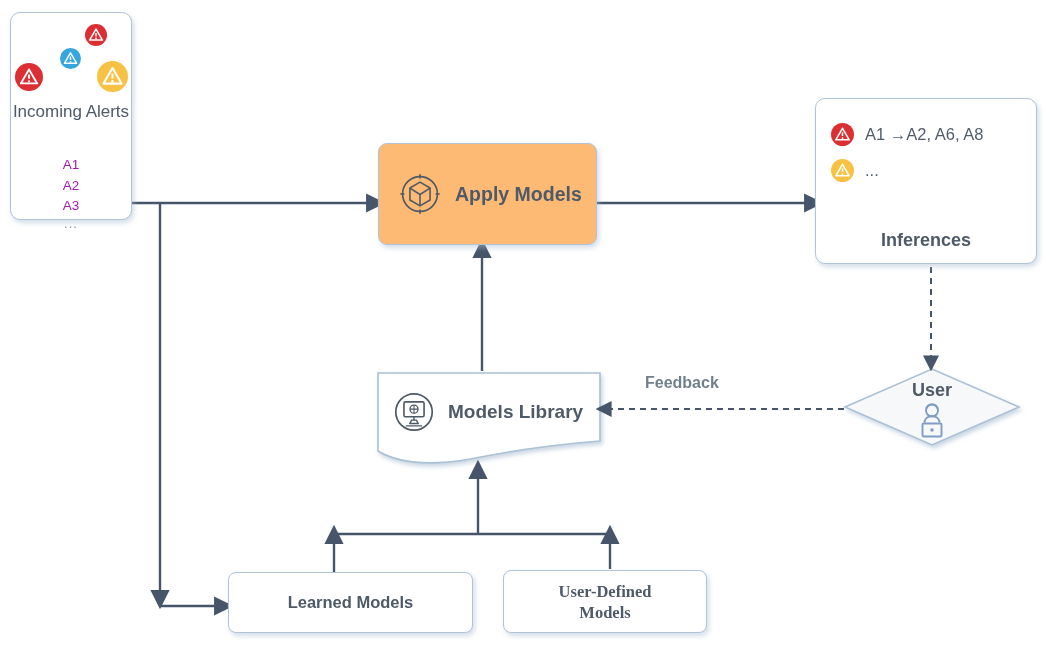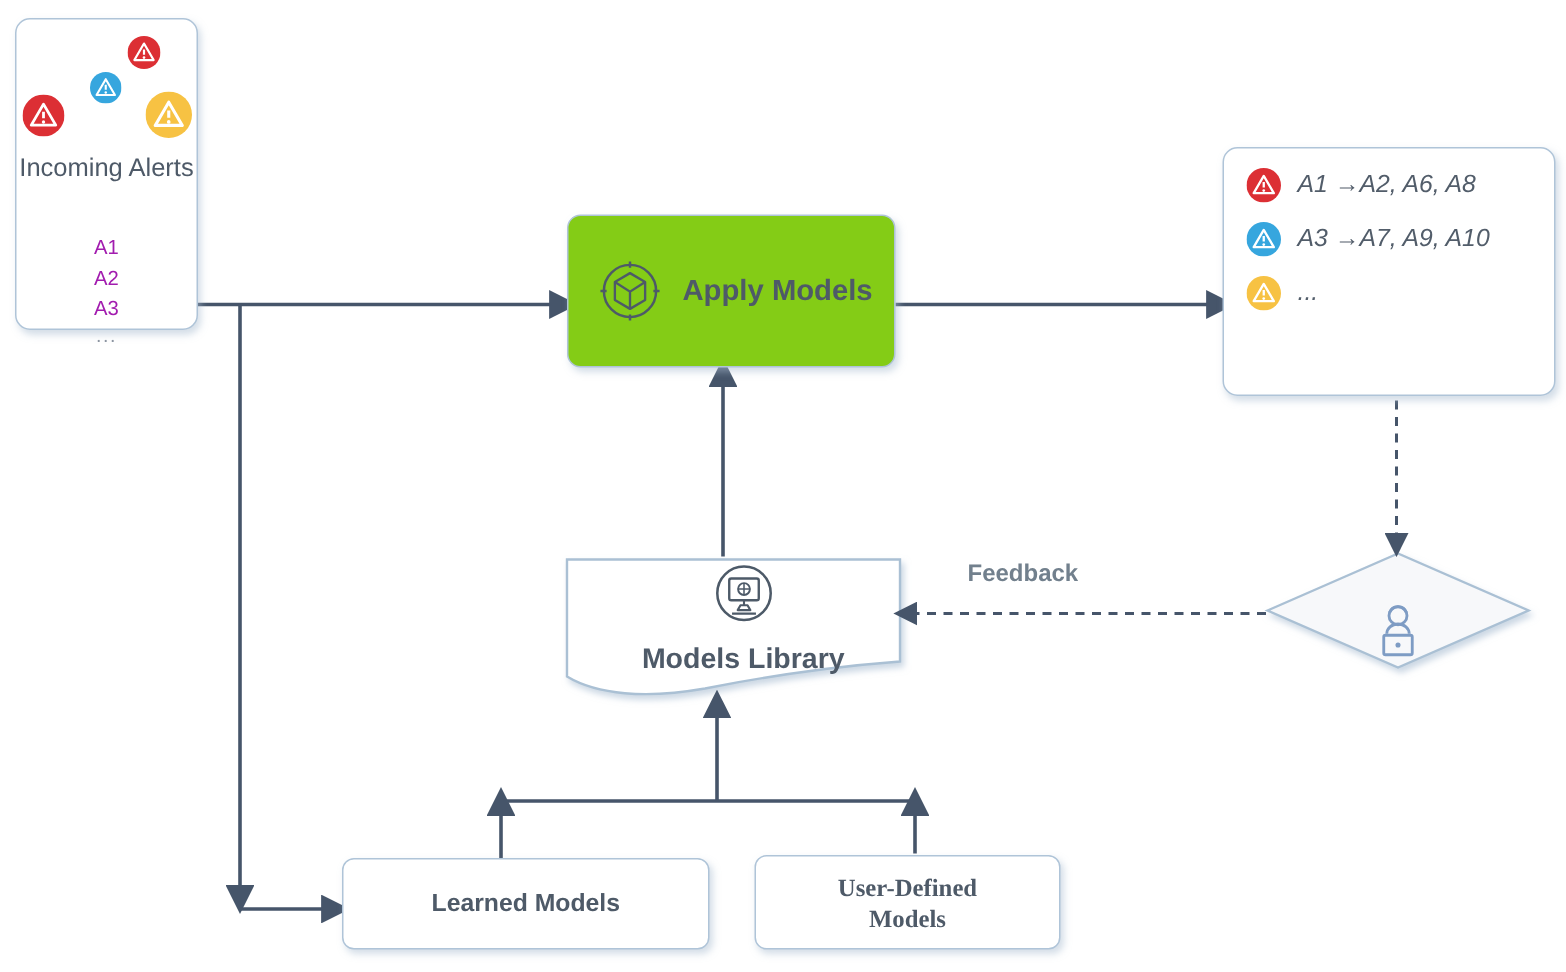--- a/index.html
+++ b/index.html
@@ -20,31 +20,31 @@
   
   #incoming-alerts .title{position:absolute;top:88px;left:0;width:100%;text-align:center;
     font-size:17px;font-weight:normal;line-height:21px;}
   #incoming-alerts .alist{position:absolute;top:142px;left:0;width:100%;text-align:center;
     font-size:13.5px;line-height:20.5px;color:#a21caf;}
   #incoming-alerts .more{position:absolute;top:203px;left:0;width:100%;text-align:center;
     font-size:13px;color:#8c95a1;letter-spacing:1px;}
   .alert-ic{position:absolute;display:block;}
   
   #apply-models{display:flex;align-items:center;padding-left:19px;gap:13px;
-    background:#84cc16;border-radius:9px;}
+    background:#fdba74;border-radius:9px;}
   #apply-models .lbl{font-size:19.5px;font-weight:bold;}
   
-  #inferences{padding:13px 0 0 15px;font-style:italic;}
+  #inferences{padding:24px 0 0 15px;}
   .inf-row{display:flex;align-items:center;gap:11px;height:23px;margin-bottom:13px;}
   .inf-row .txt{font-size:16.5px;color:#525d6a;white-space:nowrap;}
   #inferences .lbl{position:absolute;bottom:12px;left:0;width:100%;text-align:center;
     font-size:18px;font-weight:bold;}
   
   #models-library-content{position:absolute;left:378px;top:373px;width:222px;height:78px;
-    display:flex;align-items:center;padding-left:13px;gap:11px;box-sizing:border-box;flex-direction:column;}
+    display:flex;align-items:center;padding-left:13px;gap:11px;box-sizing:border-box;}
   #models-library-content .lbl{font-size:19px;font-weight:bold;color:#4e5a68;}
   
   #user-label{position:absolute;left:862px;top:380px;width:140px;text-align:center;
     font-size:18px;font-weight:bold;color:#4e5a68;}
   #user-icon{position:absolute;left:917px;top:401px;}
   
   #feedback-label{position:absolute;left:645px;top:374px;width:150px;text-align:left;
     font-size:16px;font-weight:bold;color:#72808d;}
   
   .bottom-box{display:flex;align-items:center;justify-content:center;border-radius:8px;}
@@ -132,52 +132,45 @@
   <div class="box" id="inferences" style="left:815px;top:98px;width:222px;height:166px;">
     <div class="inf-row">
       <svg width="23" height="23" viewBox="0 0 24 24">
         <circle cx="12" cy="12" r="12" fill="#dc2f34"></circle>
         <path d="M12 5.5 L19 17.5 H5 Z" fill="none" stroke="#fff" stroke-width="1.6" stroke-linejoin="round"></path>
         <line x1="12" y1="9.8" x2="12" y2="13.6" stroke="#fff" stroke-width="1.6"></line>
         <circle cx="12" cy="15.7" r="0.95" fill="#fff"></circle>
       </svg>
       <span class="txt">A1 →A2, A6, A8</span>
     </div>
-    <div class="inf-row">
-      <svg width="23" height="23" viewBox="0 0 24 24">
-        <circle cx="12" cy="12" r="12" fill="#36a6de"></circle>
-        <path d="M12 5.5 L19 17.5 H5 Z" fill="none" stroke="#fff" stroke-width="1.6" stroke-linejoin="round"></path>
-        <line x1="12" y1="9.8" x2="12" y2="13.6" stroke="#fff" stroke-width="1.6"></line>
-        <circle cx="12" cy="15.7" r="0.95" fill="#fff"></circle>
-      </svg>
-      <span class="txt">A3 →A7, A9, A10</span>
-    </div>
     <div class="inf-row" style="margin-top:3px;">
       <svg width="23" height="23" viewBox="0 0 24 24">
         <circle cx="12" cy="12" r="12" fill="#f7c243"></circle>
         <path d="M12 5.5 L19 17.5 H5 Z" fill="none" stroke="#fff" stroke-width="1.6" stroke-linejoin="round"></path>
         <line x1="12" y1="9.8" x2="12" y2="13.6" stroke="#fff" stroke-width="1.6"></line>
         <circle cx="12" cy="15.7" r="0.95" fill="#fff"></circle>
       </svg>
       <span class="txt">...</span>
     </div>
+    <div class="lbl">Inferences</div>
   </div>
 
   <div id="models-library-content">
     <svg width="46" height="46" viewBox="0 0 48 48">
       <circle cx="24" cy="24" r="19" fill="none" stroke="#4d5a68" stroke-width="1.8"></circle>
       <rect x="13.5" y="13.5" width="21" height="15.5" rx="1.5" fill="none" stroke="#4d5a68" stroke-width="1.7"></rect>
       <circle cx="24" cy="21" r="4.2" fill="none" stroke="#4d5a68" stroke-width="1.4"></circle>
       <path d="M24,16.8 V25.2 M19.8,21 H28.2" stroke="#4d5a68" stroke-width="1.1" fill="none"></path>
       <path d="M21.5,32.5 L19.5,36 H28.5 L26.5,32.5 Z" fill="none" stroke="#4d5a68" stroke-width="1.5" stroke-linejoin="round"></path>
       <path d="M24,29 V32.5 M15.5,38.5 H32.5" stroke="#4d5a68" stroke-width="1.5" fill="none"></path>
     </svg>
     <span class="lbl">Models Library</span>
   </div>
 
+  <div id="user-label">User</div>
   <svg id="user-icon" width="30" height="42" viewBox="0 0 30 42">
     <circle cx="15" cy="9.5" r="6" fill="none" stroke="#7e9cc4" stroke-width="1.9"></circle>
     <path d="M9.3,7.5 a6,6 0 0 1 11.4,0" fill="none" stroke="#7e9cc4" stroke-width="1.9"></path>
     <path d="M7.5,21.5 a7.5,6.5 0 0 1 15,0" fill="none" stroke="#7e9cc4" stroke-width="1.9"></path>
     <rect x="5.5" y="22.5" width="19" height="13" rx="1.2" fill="none" stroke="#7e9cc4" stroke-width="1.9"></rect>
     <circle cx="15" cy="29" r="1.7" fill="#7e9cc4"></circle>
   </svg>
 
   <div id="feedback-label">Feedback</div>
 

